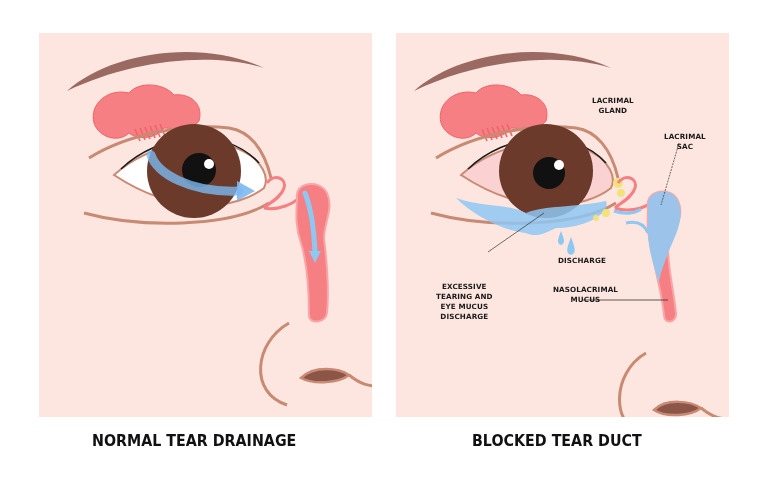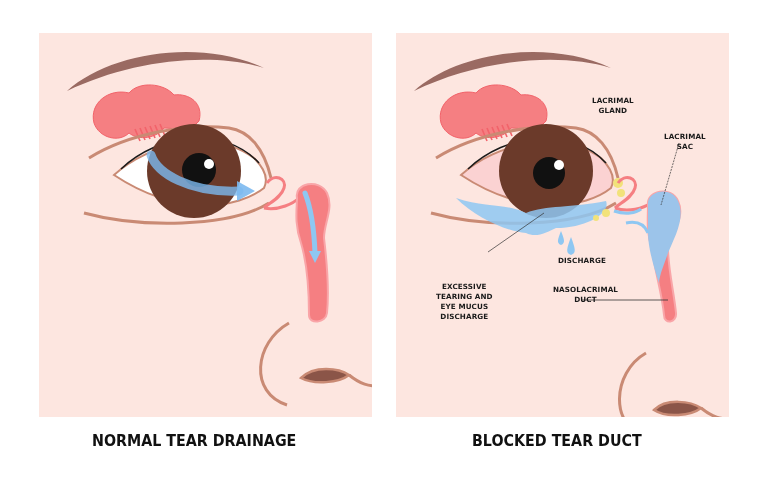--- a/index.html
+++ b/index.html
@@ -114,17 +114,17 @@
   <div class="label" style="left:196px;top:63px;">LACRIMAL
 GLAND</div>
   <div class="label" style="left:268px;top:99px;">LACRIMAL
 SAC</div>
   <div class="label" style="left:40px;top:212px;margin-top:37px;">EXCESSIVE
 TEARING AND
 EYE MUCUS
 DISCHARGE</div>
   <div class="label" style="left:162px;top:223px;">DISCHARGE</div>
   <div class="label" style="left:157px;top:252px;">NASOLACRIMAL
-DUCT</div>
+MUCUS</div>
 </div>
 
 <div class="caption" id="cap-left">NORMAL TEAR DRAINAGE</div>
 <div class="caption" id="cap-right">BLOCKED TEAR DUCT</div>
 
 </body></html>

